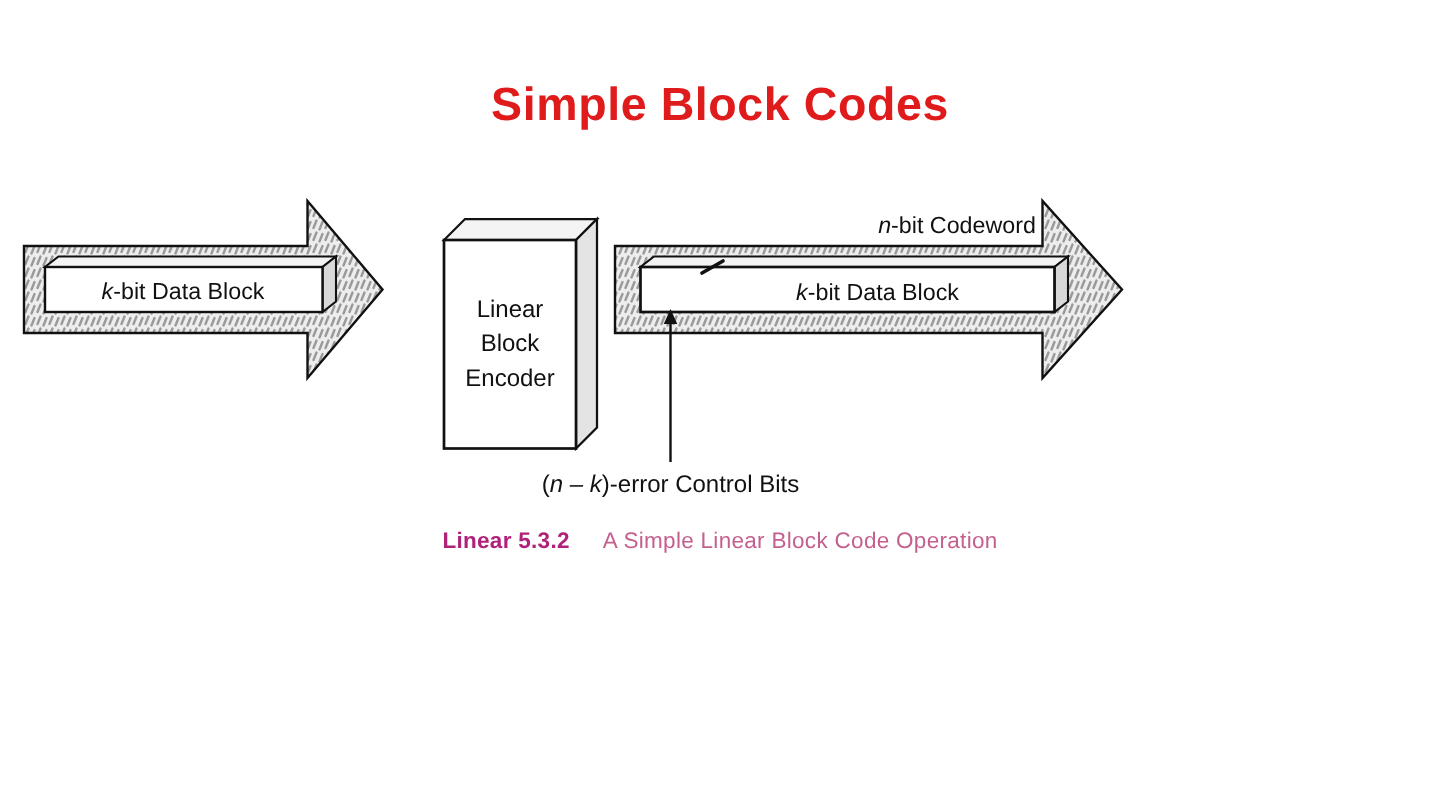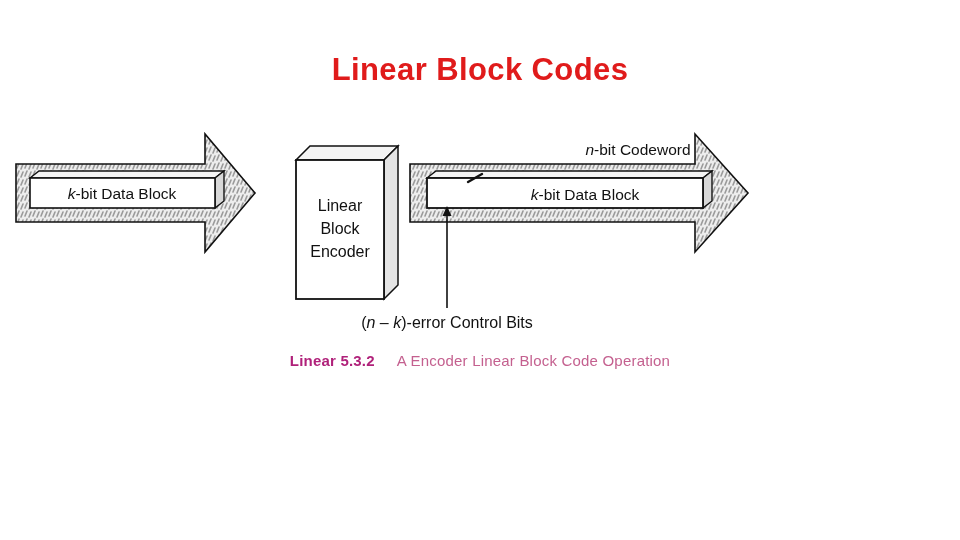--- a/index.html
+++ b/index.html
@@ -72,21 +72,21 @@
   #caption-title {
     color: #c4608f;
     letter-spacing: 0.2px;
   }
 </style>
 </head>
 <body>
 
 <div id="slide">
 
-  <div id="slide-title">Linear Block Codes</div>
+  <div id="slide-title">Simple Block Codes</div>
 
   <div id="figure-area">
     <svg id="figure-svg" width="960" height="260" viewBox="0 0 960 260" xmlns="http://www.w3.org/2000/svg">
 
       <defs>
         <pattern id="stipple" width="8" height="8" patternUnits="userSpaceOnUse">
           <rect width="8" height="8" fill="#ededed"></rect>
           <path d="M1 6 L3 1" stroke="#9a9a9a" stroke-width="1.6" stroke-linecap="round"></path>
           <path d="M5 7 L7 2" stroke="#9a9a9a" stroke-width="1.6" stroke-linecap="round"></path>
         </pattern>
@@ -158,16 +158,16 @@
 
         <text x="447" y="198" text-anchor="middle" class="fig-text-bold">
           <tspan>(</tspan><tspan class="fig-ital">n</tspan><tspan> – </tspan><tspan class="fig-ital">k</tspan><tspan>)-error Control Bits</tspan>
         </text>
       </g>
 
     </svg>
   </div>
 
   <div id="figure-caption">
-    <span id="caption-number">Linear 5.3.2</span><span id="caption-gap"></span><span id="caption-title">A Encoder Linear Block Code Operation</span>
+    <span id="caption-number">Linear 5.3.2</span><span id="caption-gap"></span><span id="caption-title">A Simple Linear Block Code Operation</span>
   </div>
 
 </div>
 
 </body></html>

